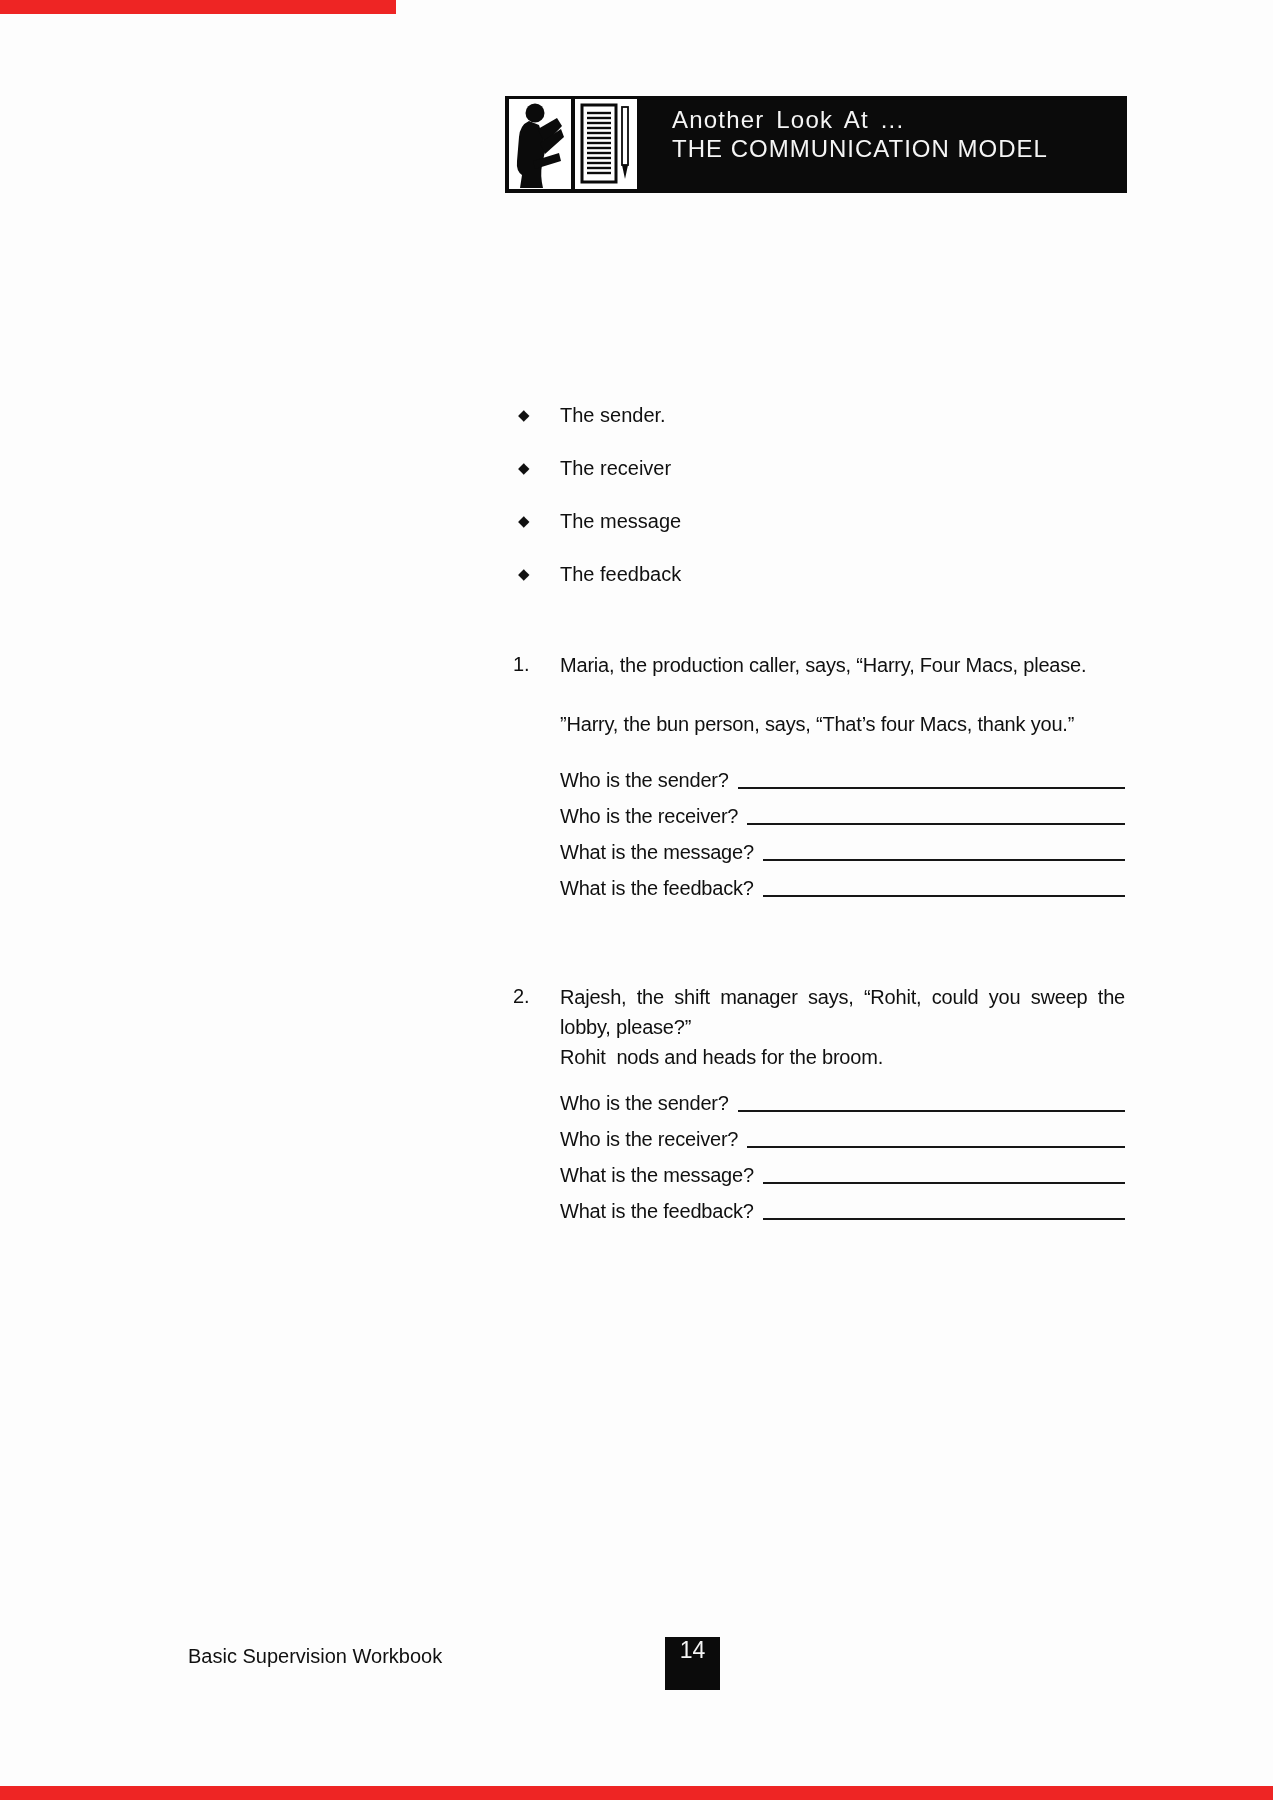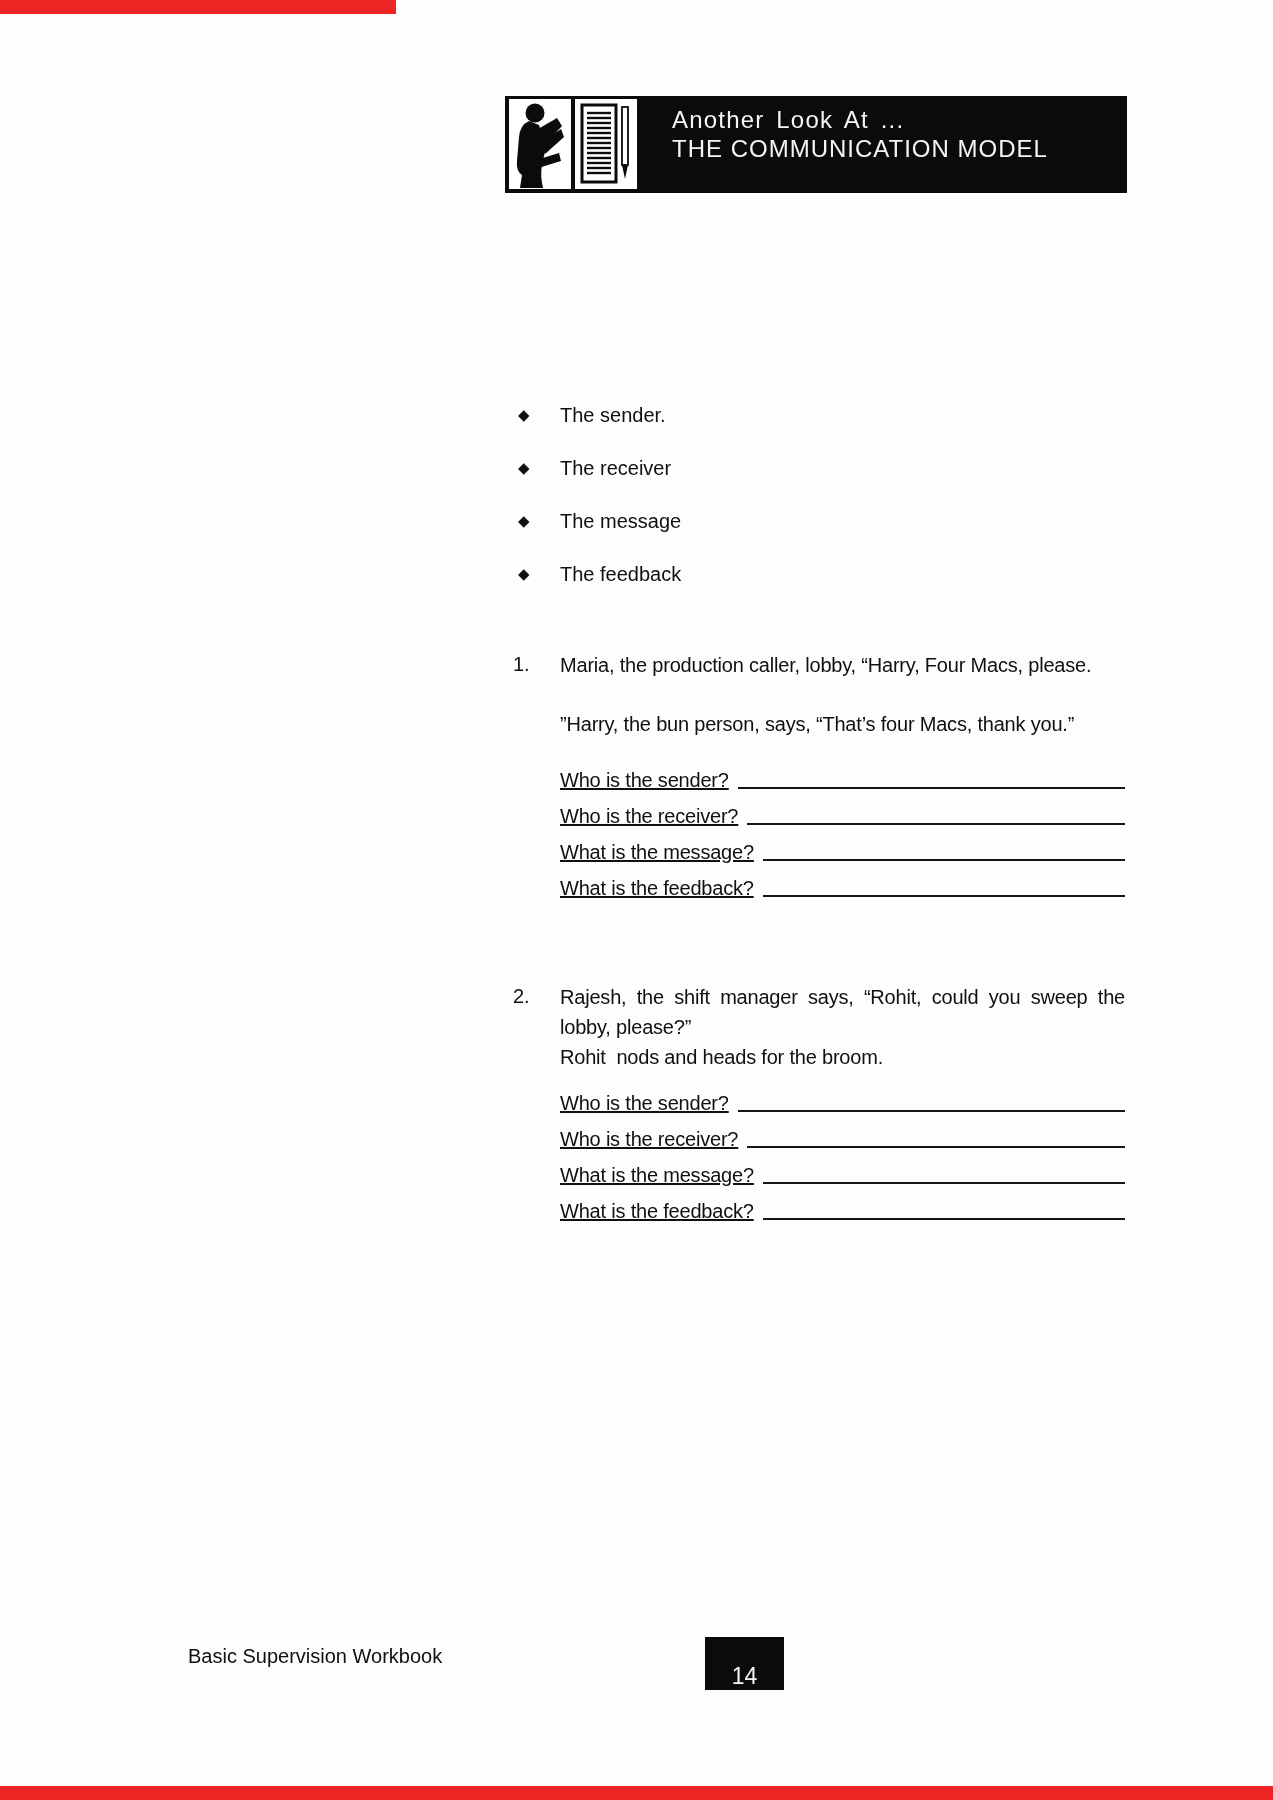--- a/index.html
+++ b/index.html
@@ -32,31 +32,31 @@
                 font-family:"DejaVu Sans",sans-serif;box-sizing:border-box;}
   
   .exercise{position:absolute;left:513px;width:612px;font-size:20px;letter-spacing:-0.2px;}
   .ex1{top:650px;}
   .ex2{top:982px;}
   .ex-number{position:absolute;left:0;top:0;line-height:28px;}
   .ex-body{margin-left:47px;width:565px;}
   .ex-para{line-height:29px;}
   .gap29{margin-top:29px;}
   .gap25{}
-  .questions{margin-top:24px;text-decoration:underline;}
+  .questions{margin-top:24px;}
   .questions.q2{margin-top:14px;}
   .q-row{display:flex;align-items:flex-end;height:30px;margin-top:6px;}
   .q-row:first-child{margin-top:0;}
   .q-label{white-space:nowrap;line-height:26px;}
   .q-blank{flex:1;border-bottom:2px solid #161616;margin-left:9px;margin-bottom:4px;height:18px;}
 
   
   .footer-title{position:absolute;left:188px;top:1645px;font-size:20px;}
-  .page-num-box{position:absolute;left:665px;top:1637px;width:79px;height:53px;background:#0b0b0b;
-                display:flex;align-items:flex-end;justify-content:center;color:#f5f5f5;font-size:23px;margin-left:40px;}
+  .page-num-box{position:absolute;left:665px;top:1637px;width:55px;height:53px;background:#0b0b0b;
+                display:flex;align-items:flex-start;justify-content:center;color:#f5f5f5;font-size:23px;}
 </style>
 </head>
 <body>
 
 <div class="page">
 
   <div class="red-strip-top" style="background: rgb(238, 37, 36);"></div>
   <div class="red-strip-bottom" style="background: rgb(238, 37, 36);"></div>
 
   <div class="banner">
@@ -114,21 +114,21 @@
     <div class="bullet-row">
       <span class="bullet-glyph">◆</span>
       <span>The feedback</span>
     </div>
   </div>
 
   <div class="exercise ex1">
     <span class="ex-number">1.</span>
     <div class="ex-body">
       <div class="ex-para">
-        <div class="tline">Maria, the production caller, lobby, “Harry, Four Macs, please.</div>
+        <div class="tline">Maria, the production caller, says, “Harry, Four Macs, please.</div>
       </div>
       <div class="ex-para gap29">
         <div class="tline">”Harry, the bun person, says, “That’s four Macs, thank you.”</div>
       </div>
       <div class="questions">
         <div class="q-row">
           <span class="q-label">Who is the sender?</span>
           <span class="q-blank"></span>
         </div>
         <div class="q-row">

